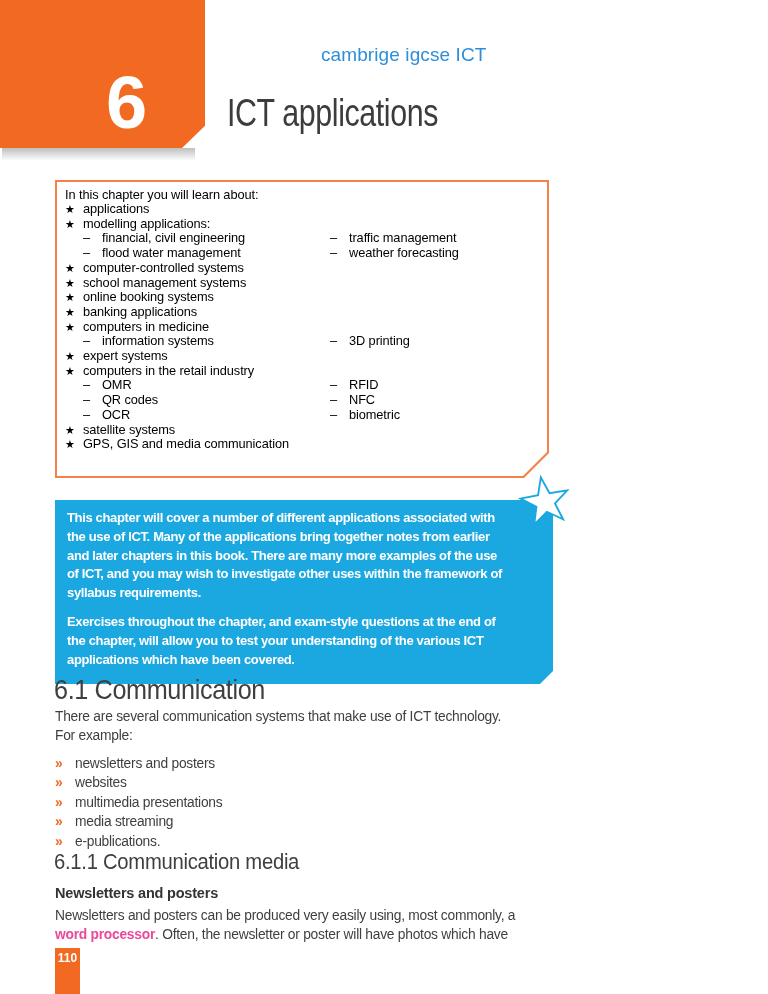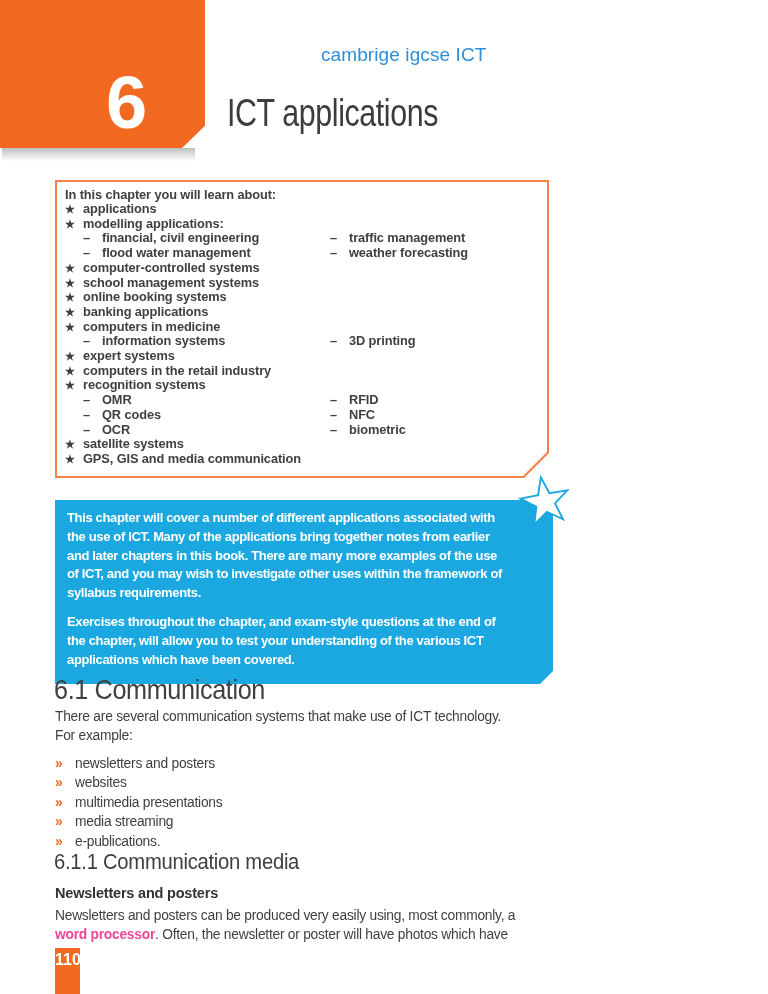--- a/index.html
+++ b/index.html
@@ -15,21 +15,21 @@
                 background:linear-gradient(to bottom, rgba(0,0,0,0.25), rgba(0,0,0,0)); }
   .brand { position:absolute; left:321px; top:44px; font-size:19px; color:#2E8FD9; letter-spacing:0.1px; }
   .chapter-title { position:absolute; left:227px; top:92px; font-size:38px; font-weight:400; color:#3C3C3C;
                    letter-spacing:-0.5px; transform:scaleX(0.80); transform-origin:left top; white-space:nowrap; }
 
   
   .learn-box { position:absolute; left:55px; top:180px; width:494px; height:298px; background:#F28249;
                clip-path:polygon(0 0,100% 0,100% calc(100% - 25px),calc(100% - 25px) 100%,0 100%); }
   .learn-inner { position:absolute; inset:2px; background:#fff; padding:5px 8px;
                  clip-path:polygon(0 0,100% 0,100% calc(100% - 24px),calc(100% - 24px) 100%,0 100%);
-                 color:#404040; font-weight:700; font-size:12.8px; letter-spacing:-0.1px; }
+                 color:#000000; font-weight:400; font-size:12.8px; letter-spacing:-0.1px; }
   .learn-title { line-height:15px; white-space:nowrap; }
   .lrow { position:relative; line-height:14.7px; white-space:nowrap; }
   .mk { display:inline-block; }
   .lrow.star .mk-star { width:18px; font-size:11px; }
   .lrow.dash { padding-left:18px; }
   .mk-dash { width:19px; }
   .rcol { position:absolute; left:265px; top:0; }
 
   
   .intro-panel { position:absolute; left:55px; top:500px; width:498px; height:184px; background:#1BA8E1;
@@ -50,21 +50,21 @@
 
   
   .subsection-heading { position:absolute; left:54px; top:849px; font-size:22px; font-weight:400; color:#3F3F3F;
                         letter-spacing:-0.3px; transform:scaleX(0.92); transform-origin:left top; white-space:nowrap; }
   .topic-heading { position:absolute; left:55px; top:885px; font-size:14.5px; font-weight:700; color:#333; letter-spacing:-0.2px; }
   .body-text { position:absolute; left:55px; top:906px; font-size:13.8px; letter-spacing:-0.25px; }
   .hl { color:#ec4899; font-weight:700; }
 
   
   .page-tab { position:absolute; left:55px; top:948px; width:25px; height:46px; background:#F26A21;
-              color:#fff; font-size:16px; font-weight:700; text-align:center; padding-top:3px; }
+              color:#fff; font-size:12px; font-weight:700; text-align:center; padding-top:3px; }
 </style>
 </head>
 <body>
 
 <div class="page">
 
   <div class="chapter-tab">
     <span class="chapter-num">6</span>
   </div>
   <div class="tab-shadow"></div>
@@ -81,21 +81,20 @@
       <div class="lrow dash"><span class="mk mk-dash">–</span><span>financial, civil engineering</span><span class="rcol"><span class="mk mk-dash">–</span><span>traffic management</span></span></div>
       <div class="lrow dash"><span class="mk mk-dash">–</span><span>flood water management</span><span class="rcol"><span class="mk mk-dash">–</span><span>weather forecasting</span></span></div>
       <div class="lrow star"><span class="mk mk-star">★</span><span>computer-controlled systems</span></div>
       <div class="lrow star"><span class="mk mk-star">★</span><span>school management systems</span></div>
       <div class="lrow star"><span class="mk mk-star">★</span><span>online booking systems</span></div>
       <div class="lrow star"><span class="mk mk-star">★</span><span>banking applications</span></div>
       <div class="lrow star"><span class="mk mk-star">★</span><span>computers in medicine</span></div>
       <div class="lrow dash"><span class="mk mk-dash">–</span><span>information systems</span><span class="rcol"><span class="mk mk-dash">–</span><span>3D printing</span></span></div>
       <div class="lrow star"><span class="mk mk-star">★</span><span>expert systems</span></div>
       <div class="lrow star"><span class="mk mk-star">★</span><span>computers in the retail industry</span></div>
-      <div class="lrow star"><span class="mk mk-star">★</span><span>recognition systems</span></div>
       <div class="lrow dash"><span class="mk mk-dash">–</span><span>OMR</span><span class="rcol"><span class="mk mk-dash">–</span><span>RFID</span></span></div>
       <div class="lrow dash"><span class="mk mk-dash">–</span><span>QR codes</span><span class="rcol"><span class="mk mk-dash">–</span><span>NFC</span></span></div>
       <div class="lrow dash"><span class="mk mk-dash">–</span><span>OCR</span><span class="rcol"><span class="mk mk-dash">–</span><span>biometric</span></span></div>
       <div class="lrow star"><span class="mk mk-star">★</span><span>satellite systems</span></div>
       <div class="lrow star"><span class="mk mk-star">★</span><span>GPS, GIS and media communication</span></div>
     </div>
   </div>
 
   <div class="intro-panel">
     <p>

